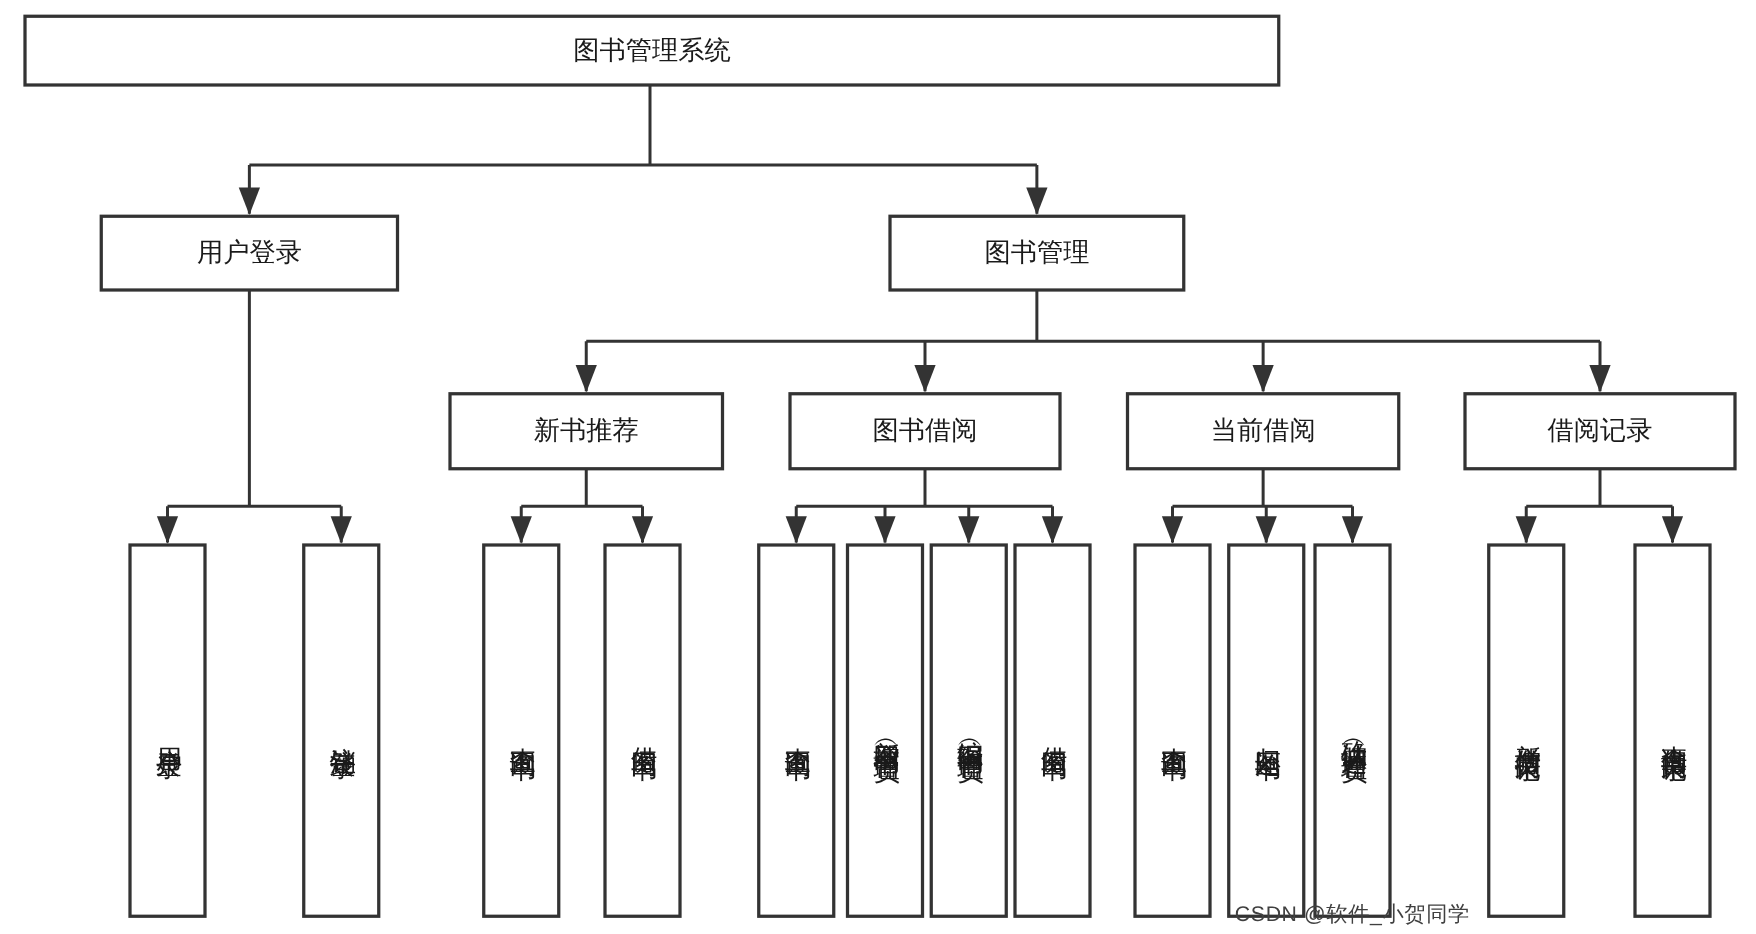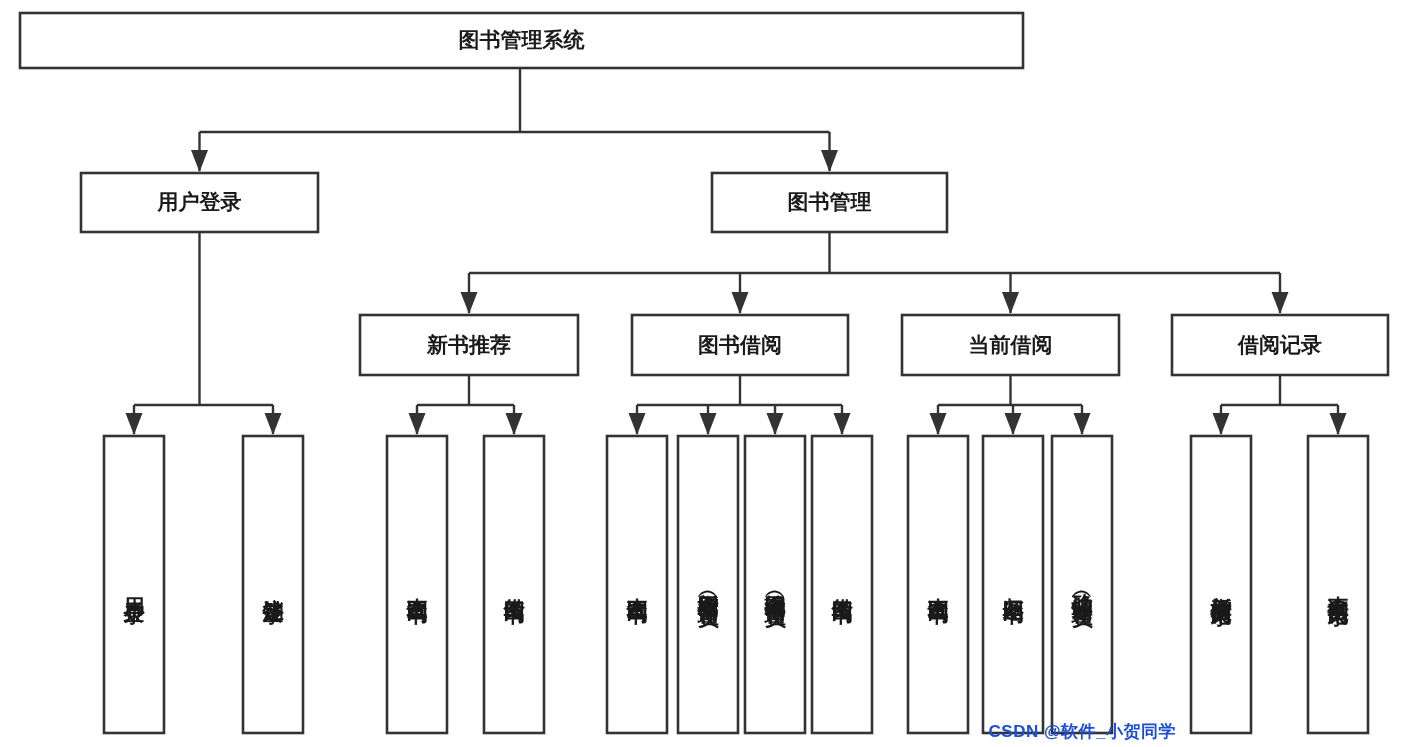--- a/index.html
+++ b/index.html
@@ -12,21 +12,20 @@
     height: 747px;
     font-family: "Liberation Sans", "DejaVu Sans", sans-serif;
     overflow: hidden;
     position: relative;
   }
   #diagram-root {
     position: relative;
     width: 1184px;
     height: 747px;
     background: #ffffff;
-    font-weight: bold;
   }
   svg#flow-svg {
     position: absolute;
     top: 0;
     left: 0;
     width: 1405px;
     height: 747px;
     display: block;
   }
   .node-box {
@@ -65,21 +64,21 @@
     letter-spacing: 2px;
     white-space: nowrap;
     pointer-events: none;
   }
   .watermark {
     position: absolute;
     right: 8px;
     bottom: 4px;
     font-family: "Liberation Sans", "DejaVu Sans", sans-serif;
     font-size: 17px;
-    color: #1d4ed8;
+    color: #404040;
     letter-spacing: 0.5px;
     user-select: none;
   }
 </style>
 </head>
 <body>
 
 <div id="diagram-root">
 
   <svg id="flow-svg" viewBox="0 0 1405 747">

